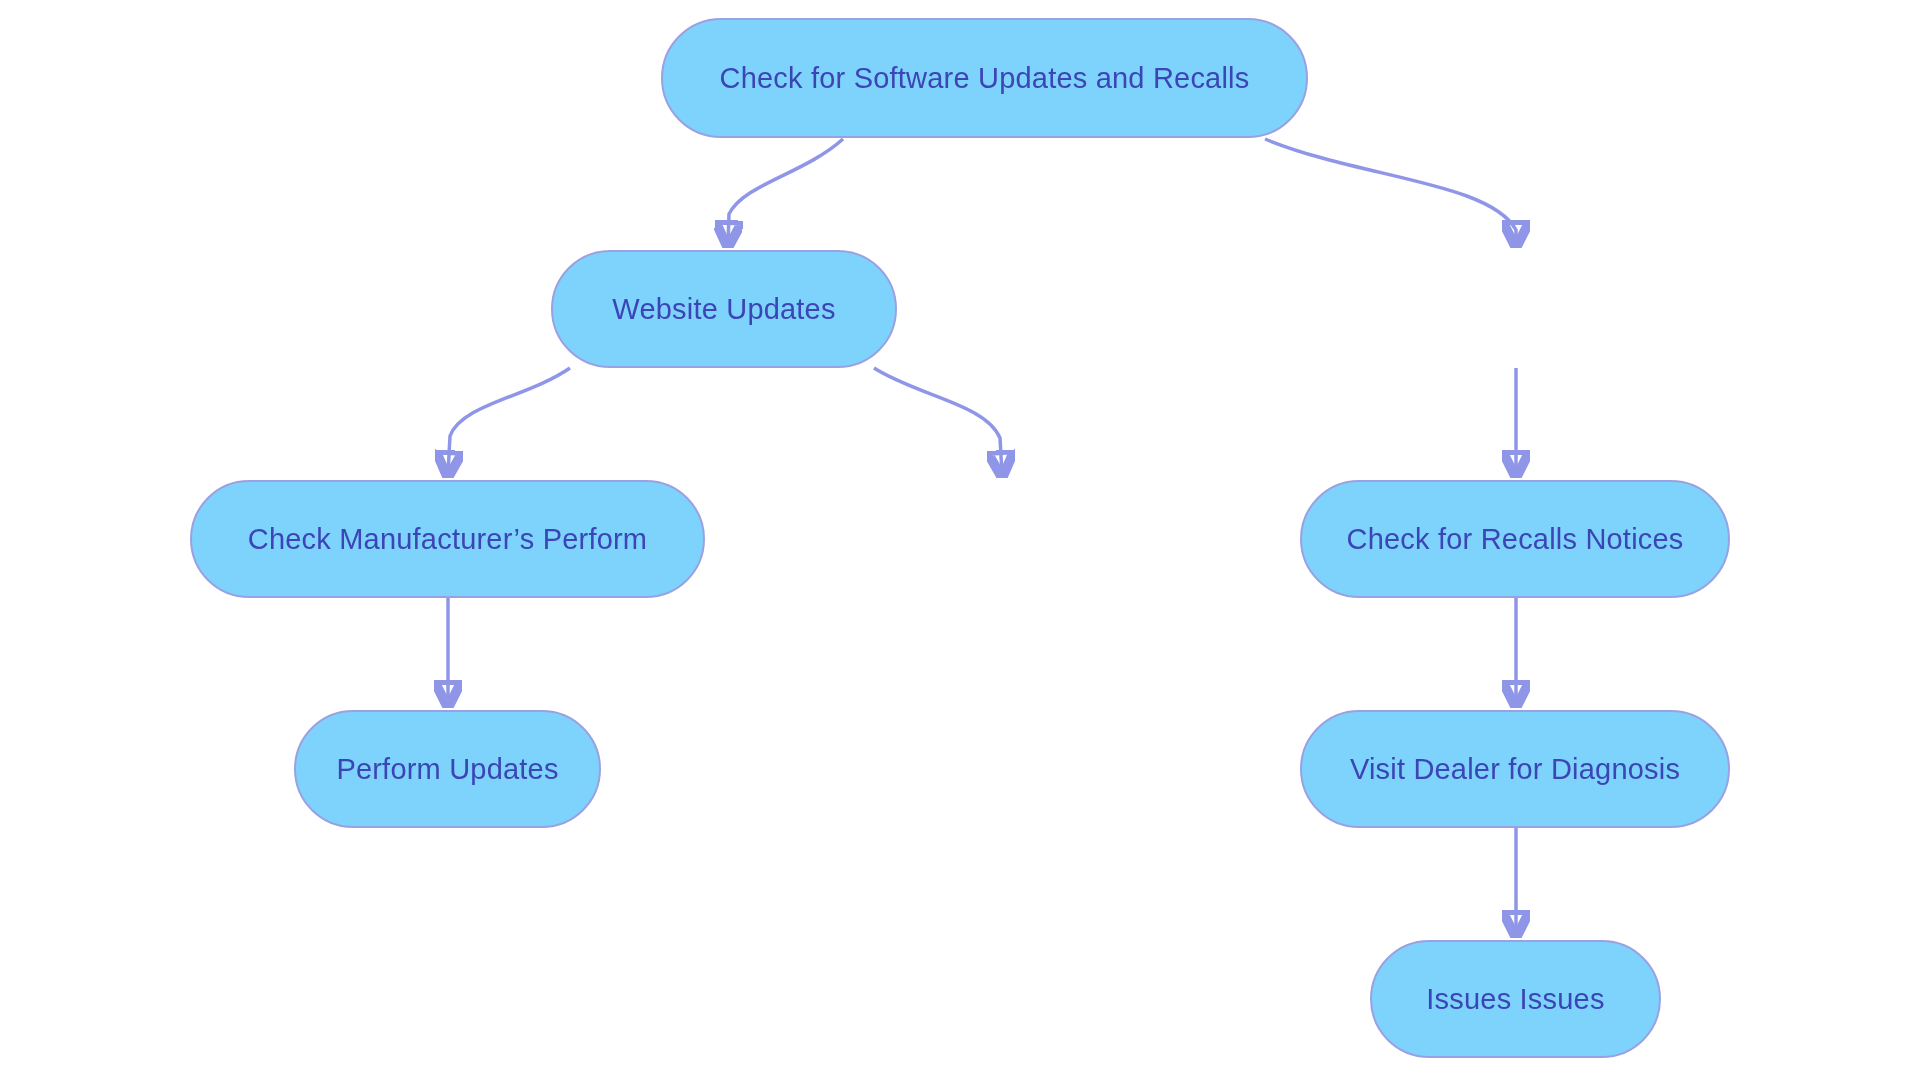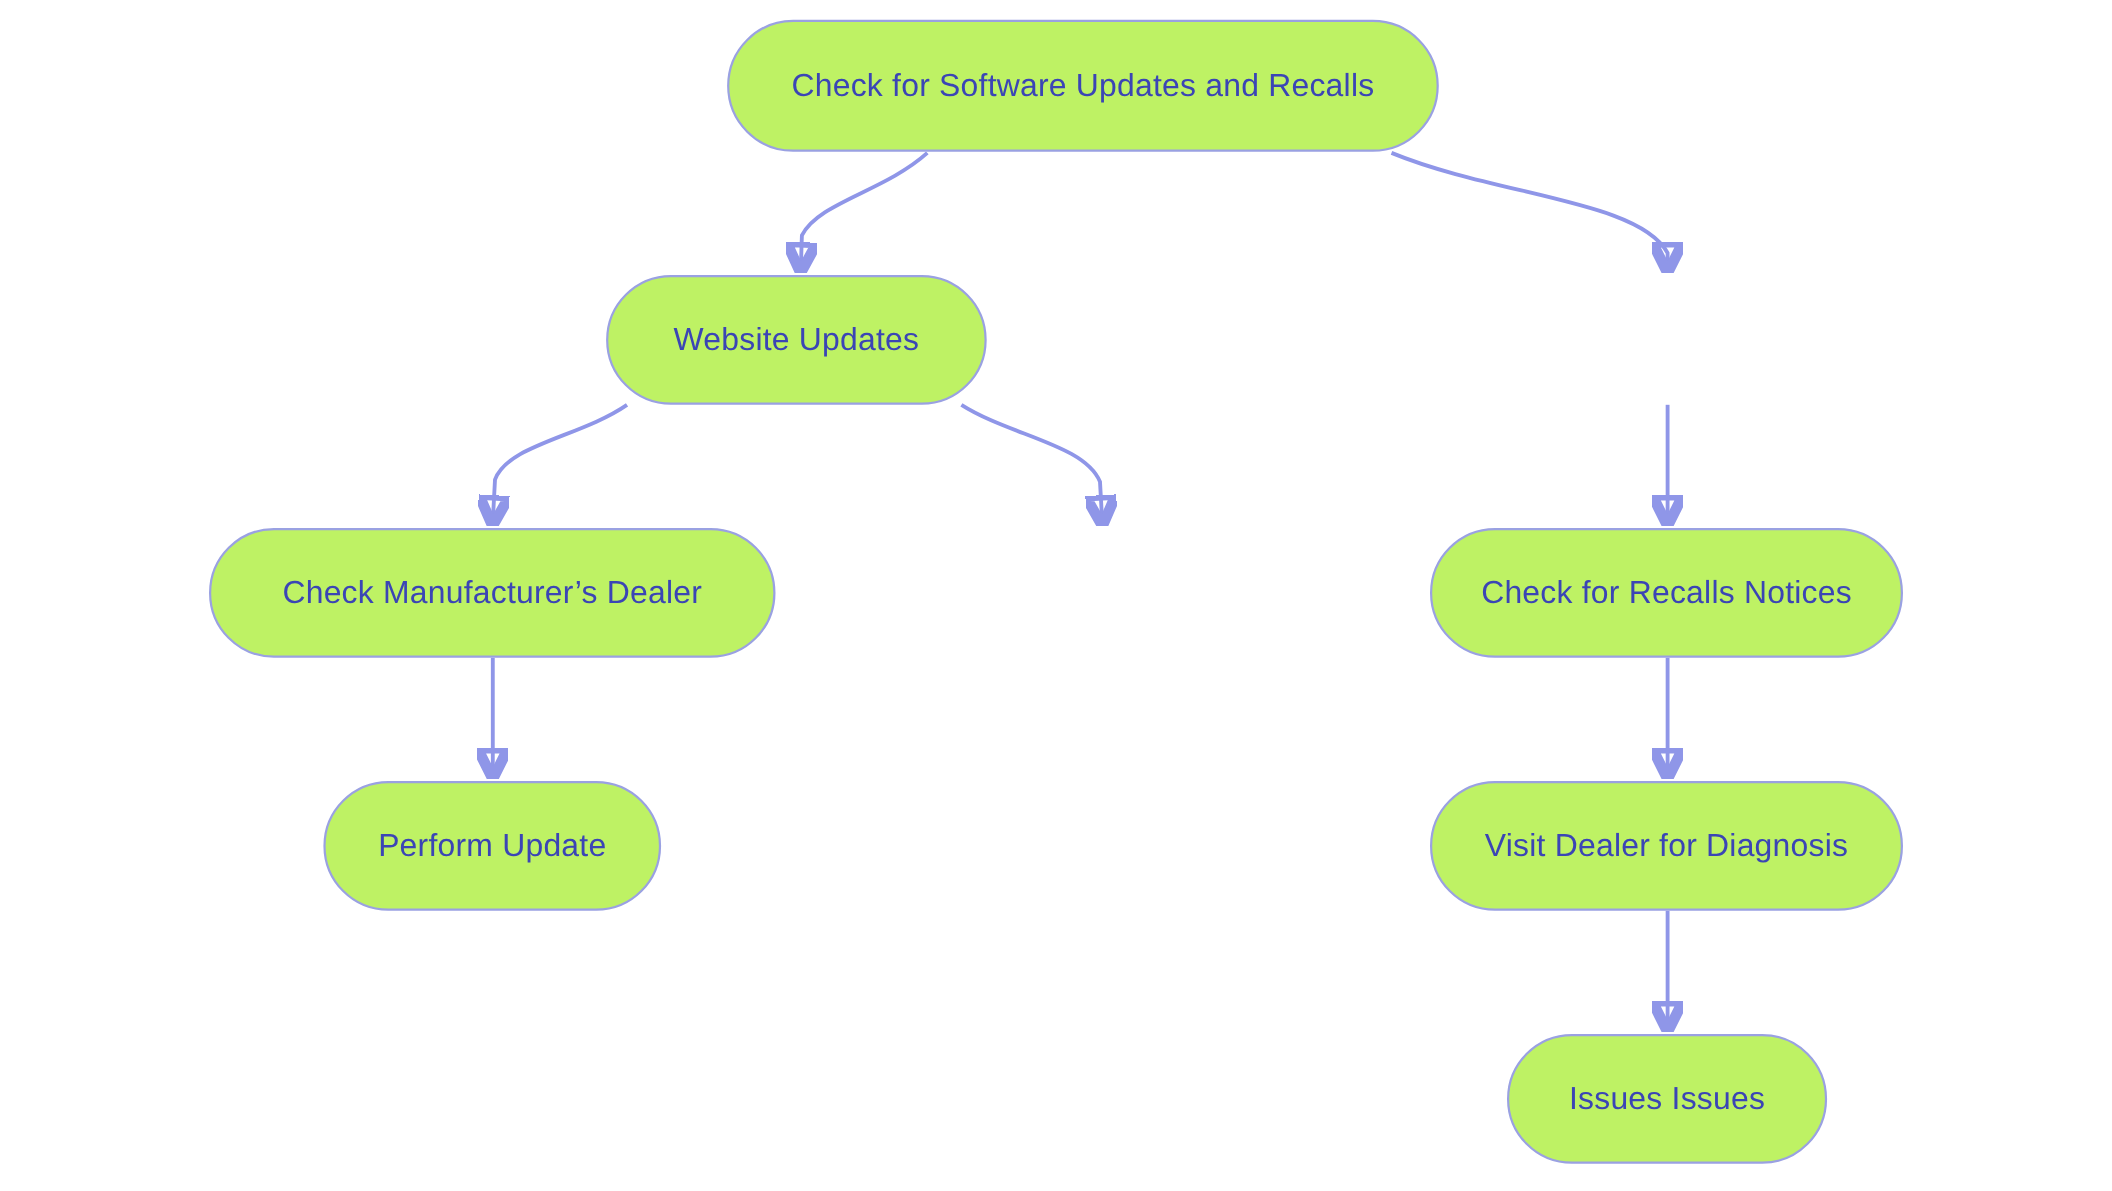--- a/index.html
+++ b/index.html
@@ -24,21 +24,21 @@
     pointer-events: none;
   }
   .edges path {
     fill: none;
     stroke: #8f96e8;
     stroke-width: 3.5;
   }
   .node {
     position: absolute;
     box-sizing: border-box;
-    background: #bef264;
+    background: #7dd3fc;
     border: 2px solid #9aa1e2;
     border-radius: 60px;
     display: flex;
     align-items: center;
     justify-content: center;
     text-align: left;
     padding: 0 24px;
   }
   .node span {
     color: #3b45b5;
@@ -72,30 +72,30 @@
   <div class="node" style="left:661px; top:18px; width:647px; height:120px;">
     <span>Check for Software Updates and Recalls</span>
   </div>
 
   <div class="node" style="left:551px; top:250px; width:346px; height:118px;">
     <span>Website Updates</span>
   </div>
 
 
   <div class="node" style="left:190px; top:480px; width:515px; height:118px;">
-    <span>Check Manufacturer’s Dealer</span>
+    <span>Check Manufacturer’s Perform</span>
   </div>
 
 
   <div class="node" style="left:1300px; top:480px; width:430px; height:118px;">
     <span>Check for Recalls Notices</span>
   </div>
 
   <div class="node" style="left:294px; top:710px; width:307px; height:118px;">
-    <span>Perform Update</span>
+    <span>Perform Updates</span>
   </div>
 
   <div class="node" style="left:1300px; top:710px; width:430px; height:118px;">
     <span>Visit Dealer for Diagnosis</span>
   </div>
 
   <div class="node" style="left:1370px; top:940px; width:291px; height:118px;">
     <span>Issues Issues</span>
   </div>
 

